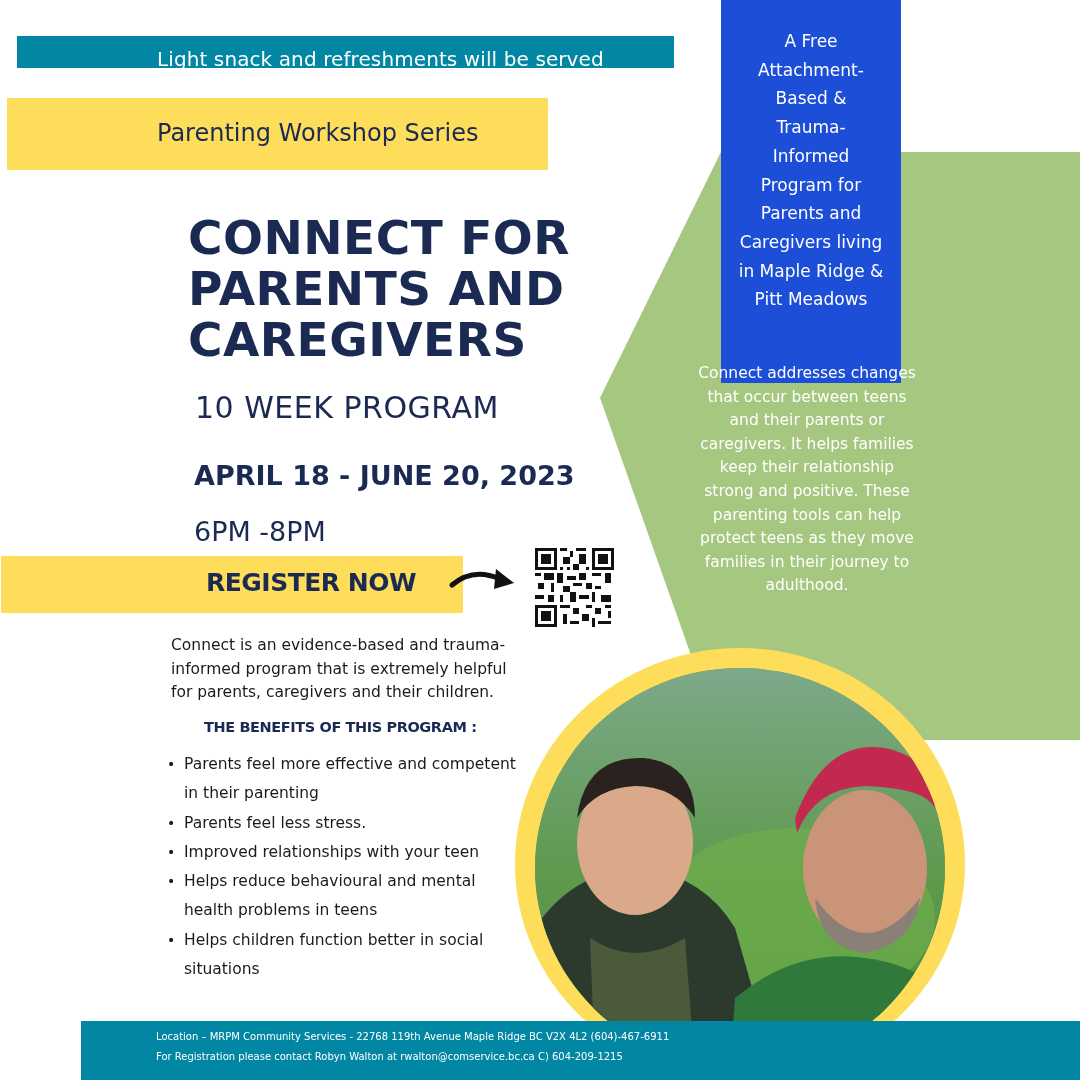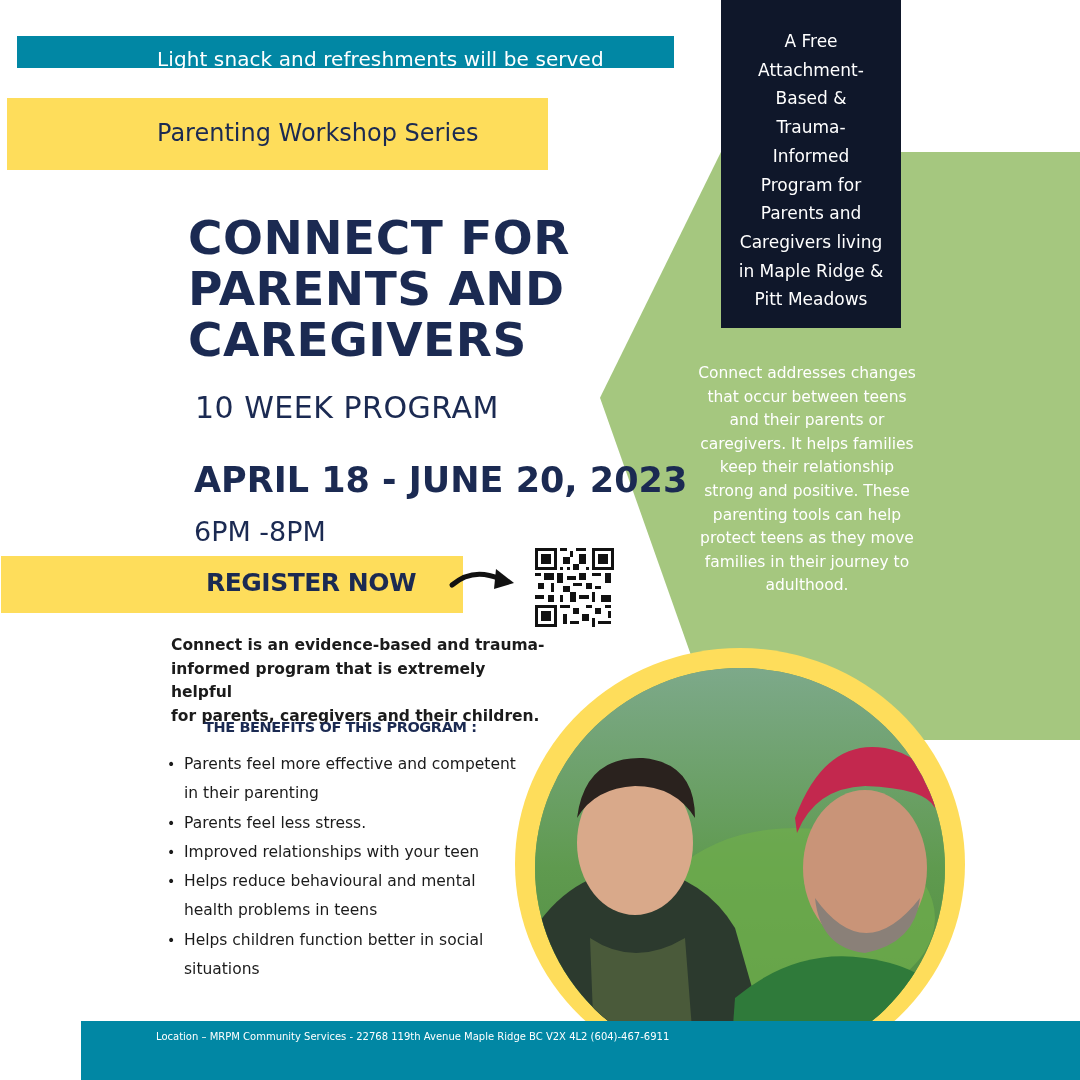--- a/index.html
+++ b/index.html
@@ -14,40 +14,40 @@
 
   
   .series-banner { left: 7px; top: 98px; width: 541px; height: 72px; background: #fedd5b; }
   .series-banner span { position: absolute; left: 150px; top: 21px; font-size: 24px; color: #1b2a52; white-space: nowrap; }
 
   
   .green-shape { left: 600px; top: 152px; width: 480px; height: 588px; background: #a5c77f;
     clip-path: polygon(25.2% 0, 100% 0, 100% 100%, 25.2% 100%, 0 41.8%); }
 
   
-  .teal-box { left: 721px; top: 0; width: 180px; height: 328px; background: #0f172a; }
+  .teal-box { left: 721px; top: 0; width: 180px; height: 383px; background: #1d4ed8; }
   .teal-box p { position: absolute; left: 0; top: 27px; width: 180px; text-align: center; color: #ffffff; font-size: 17px; line-height: 28.7px; }
 
   
   .green-text { left: 672px; top: 362px; width: 270px; text-align: center; color: #ffffff; font-size: 15.5px; line-height: 23.6px; }
 
   
   .title { left: 188px; top: 212px; font-size: 47px; font-weight: bold; line-height: 51px; color: #1b2a52; letter-spacing: 0.5px; }
   .subtitle { left: 195px; top: 390px; font-size: 30px; color: #1b2a52; letter-spacing: 0.5px; }
-  .dates { left: 194px; top: 460px; font-size: 35px; font-weight: bold; color: #1b2a52; }
+  .dates { left: 194px; top: 460px; font-size: 27px; font-weight: bold; color: #1b2a52; }
   .times { left: 194px; top: 516px; font-size: 27px; color: #1b2a52; }
 
   
   .register { left: 1px; top: 556px; width: 462px; height: 57px; background: #fedd5b; cursor: pointer; }
   .register span { position: absolute; left: 205px; top: 12px; font-size: 25px; font-weight: bold; color: #1b2a52; letter-spacing: -0.5px; white-space: nowrap; }
   .arrow { left: 448px; top: 563px; width: 70px; height: 30px; }
   .qr { left: 535px; top: 548px; width: 79px; height: 79px; }
 
   
-  .intro { left: 171px; top: 634px; width: 380px; font-size: 15.5px; line-height: 23.5px; color: #1b1b1b; font-weight: bold; }
+  .intro { left: 171px; top: 634px; width: 380px; font-size: 15.5px; line-height: 23.5px; color: #1b1b1b; }
   .benefits-head { left: 204px; top: 719px; font-size: 14.5px; font-weight: bold; color: #1b2a52; letter-spacing: -0.4px; white-space: nowrap; }
   .benefits { left: 165px; top: 750px; width: 360px; font-size: 15.5px; line-height: 29.3px; color: #1b1b1b; list-style: none; }
   .benefits li { position: relative; padding-left: 19px; }
   .benefits li::before { content: "•"; position: absolute; left: 2px; top: 0; font-size: 14px; }
 
   
   .photo-ring { left: 515px; top: 648px; width: 450px; height: 432px; border-radius: 50%; background: #fedd5b; overflow: hidden; }
   .photo { position: absolute; left: 20px; top: 20px; width: 410px; height: 400px; border-radius: 50%; overflow: hidden; background: #6d9c5f; }
 
   
@@ -205,13 +205,14 @@
       <path d="M200 330 Q260 280 330 290 Q400 300 410 340 L410 400 L195 400 Z" fill="#2f7a3a"></path>
       <ellipse cx="330" cy="200" rx="62" ry="78" fill="#c99478"></ellipse>
       <path d="M260 150 Q290 70 350 80 Q400 90 400 140 Q390 120 330 118 Q280 120 262 165 Z" fill="#c3284e"></path>
       <path d="M280 230 Q330 300 385 230 Q380 275 330 285 Q285 280 280 230 Z" fill="#8a8078"></path>
     </svg>
   </div>
 </div>
 
 <div class="abs footer">
   <p style="top:10px">Location – MRPM Community Services  -  22768 119th Avenue Maple Ridge BC V2X 4L2  (604)-467-6911</p>
+  <p style="top:30px">For Registration please contact Robyn Walton at rwalton@comservice.bc.ca  C) 604-209-1215</p>
 </div>
 
 </body></html>

